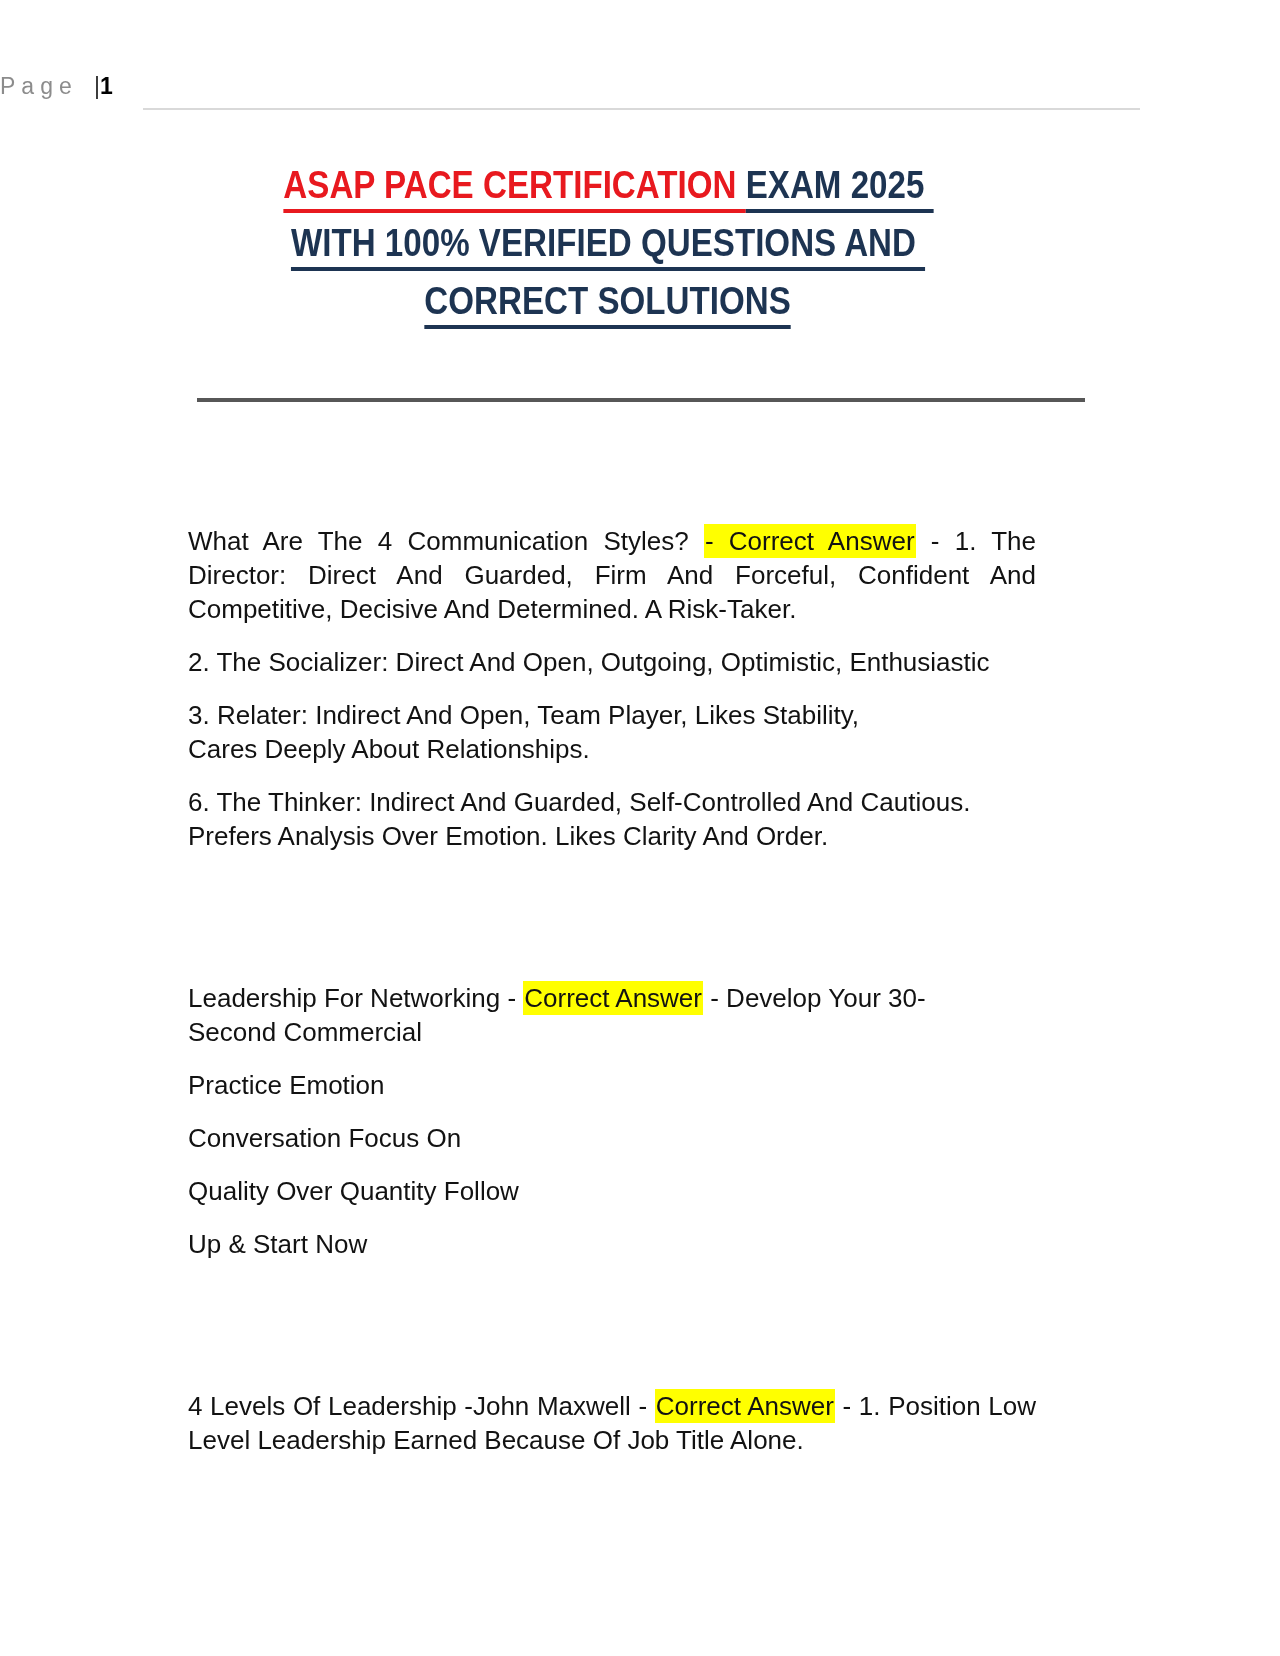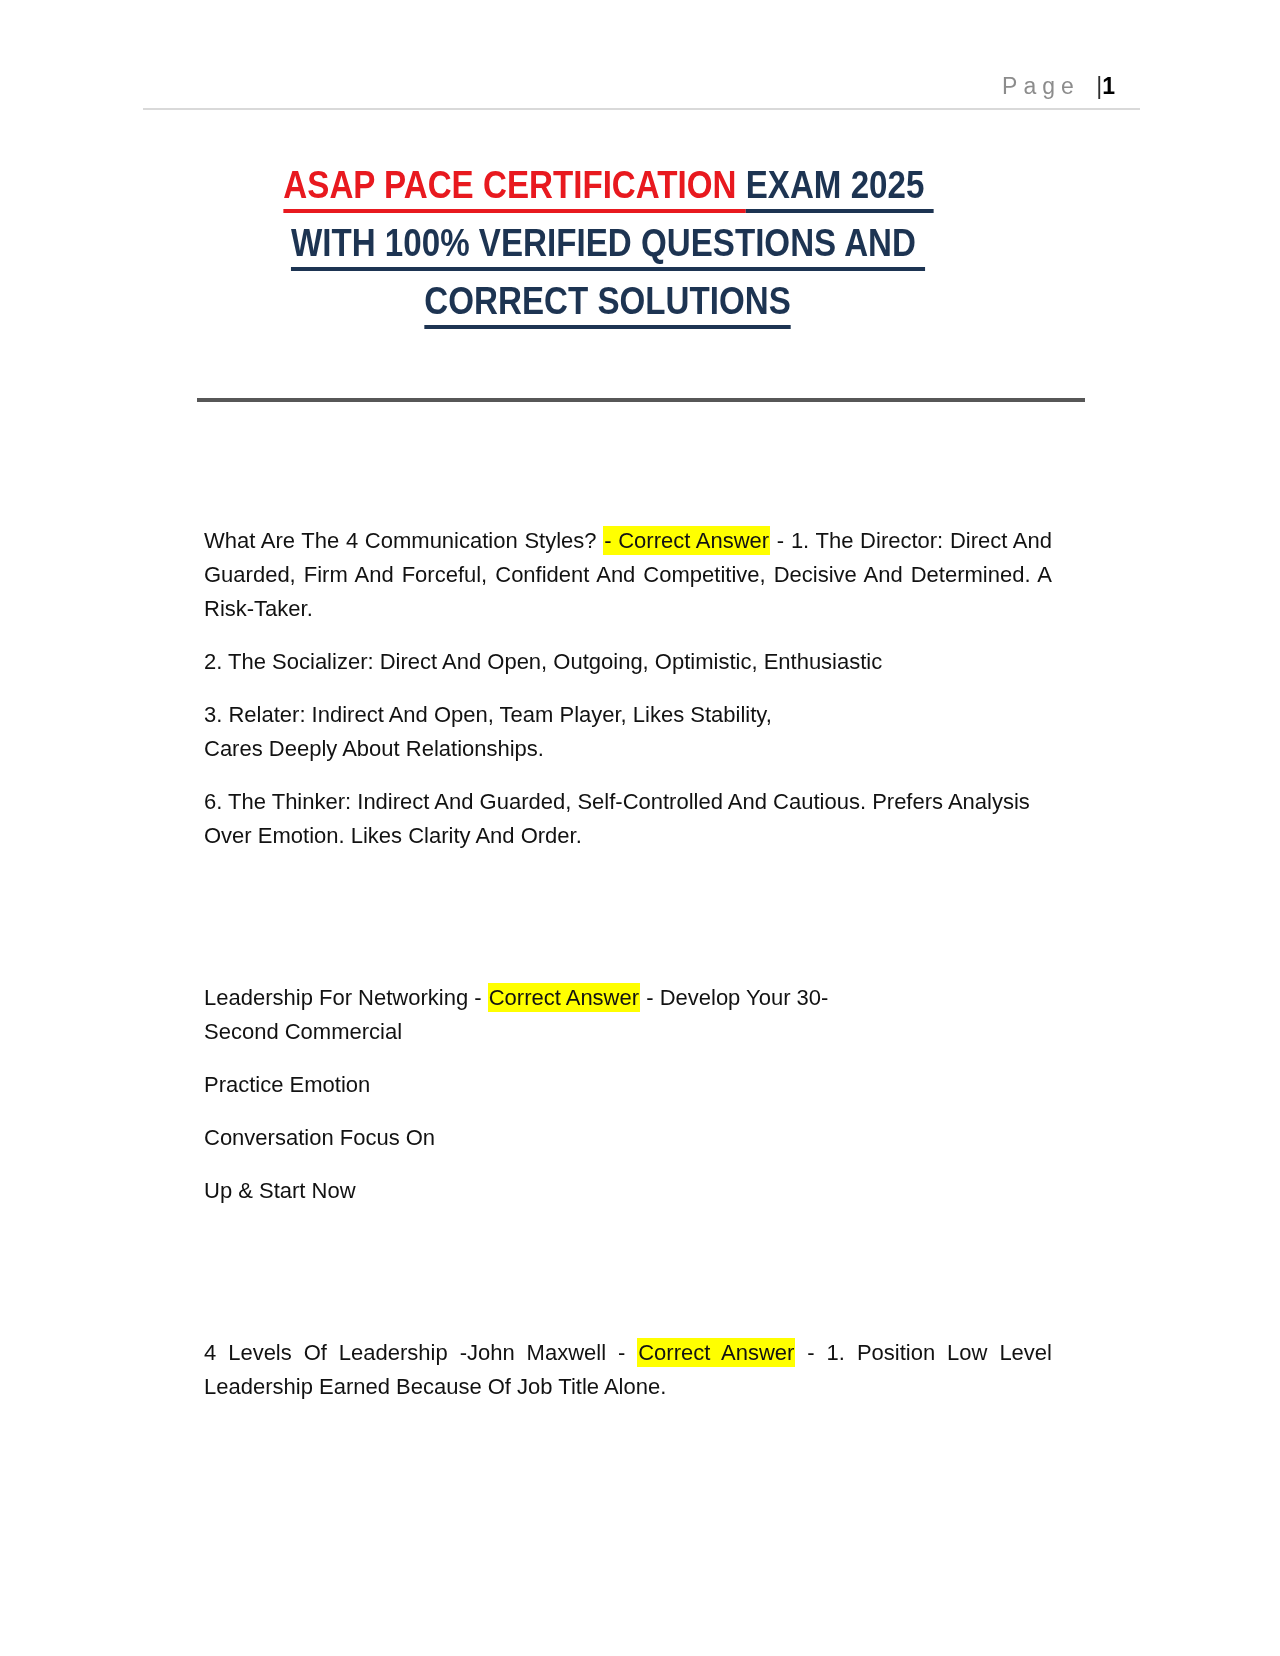--- a/index.html
+++ b/index.html
@@ -10,21 +10,21 @@
     position: relative;
     overflow: hidden;
     color: #121212;
   }
 
   
   .page-header {
     position: absolute;
     top: 72px; left: 0;
     width: 1115px;
-    text-align: right;
+    text-align: left;
     font-size: 23px;
     line-height: 28px;
     white-space: nowrap;
   }
   .page-label {
     color: var(--header-gray, #8c8c8c);
     letter-spacing: 6px;
   }
   .page-divider {
     color: #2e2e2e;
@@ -73,23 +73,23 @@
   .separator-rule {
     position: absolute;
     top: 398px; left: 197px;
     width: 888px; height: 4px;
     background: var(--separator, #575757);
   }
 
   
   .doc-body {
     position: absolute;
-    top: 524px; left: 204px;
+    top: 524px; left: 188px;
     width: 848px;
-    font-size: 22px;
+    font-size: 26px;
     line-height: 34px;
     color: #121212;
   }
   .doc-body p { margin: 0 0 19px 0; }
   .doc-body p.justify { text-align: justify; }
   .doc-body p.section-gap { margin-top: 128px; }
   .doc-body mark {
     background: var(--highlight, #ffff00);
     color: inherit;
     padding: 2px 1px;
@@ -113,15 +113,16 @@
 <div class="separator-rule"></div>
 
 <div class="doc-body">
     <p class="justify"><span>What Are The 4 Communication Styles? </span><mark>- Correct Answer</mark><span> - 1. The Director: Direct And Guarded, Firm And Forceful, Confident And Competitive, Decisive And Determined. A Risk-Taker.</span></p>
     <p><span>2. The Socializer: Direct And Open, Outgoing, Optimistic, Enthusiastic</span></p>
     <p><span>3. Relater: Indirect And Open, Team Player, Likes Stability,</span><br><span>Cares Deeply About Relationships.</span></p>
     <p><span>6. The Thinker: Indirect And Guarded, Self-Controlled And Cautious. Prefers Analysis Over Emotion. Likes Clarity And Order.</span></p>
     <p class="section-gap"><span>Leadership For Networking - </span><mark>Correct Answer</mark><span> - Develop Your 30-</span><br><span>Second Commercial</span></p>
     <p><span>Practice Emotion</span></p>
     <p><span>Conversation Focus On</span></p>
+    <p><span>Quality Over Quantity Follow</span></p>
     <p><span>Up &amp; Start Now</span></p>
     <p class="justify section-gap"><span>4 Levels Of Leadership -John Maxwell - </span><mark>Correct Answer</mark><span> - 1. Position Low Level Leadership Earned Because Of Job Title Alone.</span></p>
   </div>
 
 </body></html>

